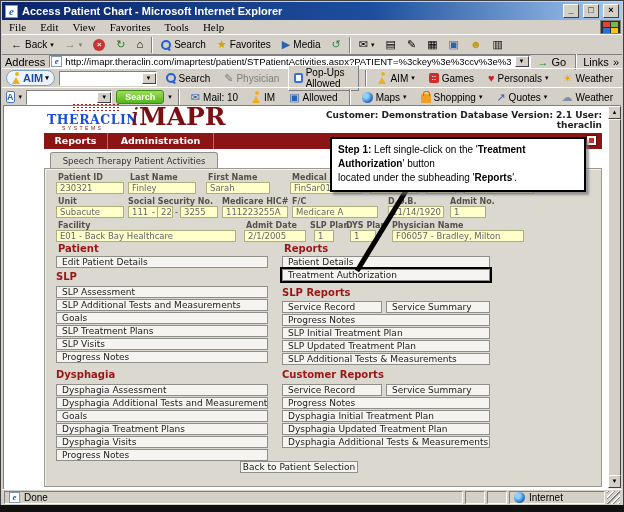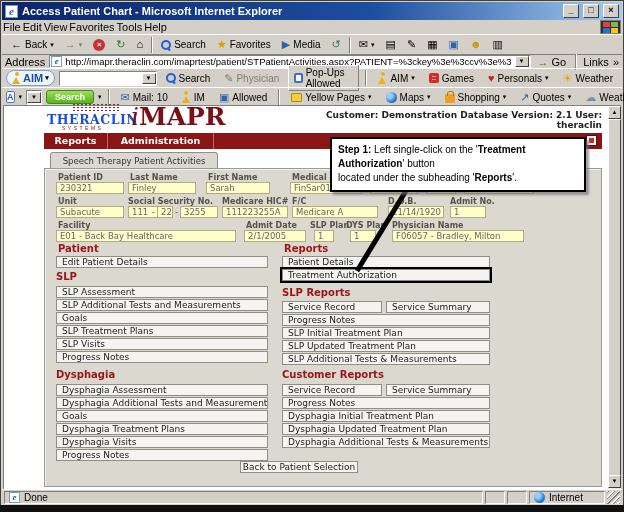--- a/index.html
+++ b/index.html
@@ -16,21 +16,21 @@
   .title-text { flex:1; color:#fff; font-size:11px; font-weight:bold; white-space:nowrap; overflow:hidden; }
   .win-btn { width:16px; height:14px; background:#d4d0c8; border:1px solid;
              border-color:#fff #404040 #404040 #fff; font-size:9px; line-height:11px;
              text-align:center; font-weight:bold; color:#000; }
   .e-icon { width:13px; height:13px; background:#fff; border:1px solid #7f9db9;
             color:#2a63b0; font:bold italic 11px "Liberation Serif",serif;
             text-align:center; line-height:11px; }
 
   .menubar { position:absolute; left:2px; top:20px; right:26px; height:14px;
              display:flex; align-items:center; font-size:11px; color:#000; }
-  .menu-item { padding:1px 1px; }
+  .menu-item { padding:1px 7px;font-family:Liberation Serif, serif; }
   .flag-box { position:absolute; right:3px; top:20px; width:21px; height:14px;
               background:#2f2f2f; border:1px solid #808080;
               display:grid; grid-template-columns:7px 7px; grid-template-rows:5px 5px;
               gap:1px; justify-content:center; align-content:center; }
   .flag-box div { width:7px; height:5px; }
 
   .toolbar { position:absolute; left:2px; top:34px; right:2px; height:21px;
              border-top:1px solid #fff; border-bottom:1px solid #808080;
              display:flex; align-items:center; gap:1px; padding:0 4px; font-size:10px; }
   .tbi { display:flex; align-items:center; gap:3px; padding:1px 4px; border:1px solid transparent; white-space:nowrap; }
@@ -320,25 +320,20 @@
   <span class="tbi">
       <span class="i-man"></span>
       <span>IM</span>
     </span>
   <span class="tbi">
       <span class="gi" style="color:#2a63b0">▣</span>
       <span>Allowed</span>
     </span>
   <span class="tsep"></span>
   <span class="tbi">
-      <span class="i-book"></span>
-      <span>Yellow Pages</span>
-      <span class="caret">▾</span>
-    </span>
-  <span class="tbi">
       <span class="i-globe"></span>
       <span>Maps</span>
       <span class="caret">▾</span>
     </span>
   <span class="tbi">
       <span class="i-bag"></span>
       <span>Shopping</span>
       <span class="caret">▾</span>
     </span>
   <span class="tbi">
@@ -465,19 +460,19 @@
   <span>located under the subheading '</span><b>Reports</b><span>'.</span>
 </div>
 
 <div class="statusbar">
   <span class="pane pane-main">
     <span class="e-icon" style="width:11px;height:11px;line-height:9px;font-size:9px">e</span>
     <span>Done</span>
   </span>
   <span class="pane" style="width:20px"></span>
   <span class="pane" style="width:20px"></span>
-  <span class="pane" style="width:76px">
+  <span class="pane" style="width:96px">
     <span class="i-globe"></span>
     <span>Internet</span>
   </span>
   <span class="pane grip"></span>
 </div>
 <div class="black-strip"></div>
 
 </body></html>

